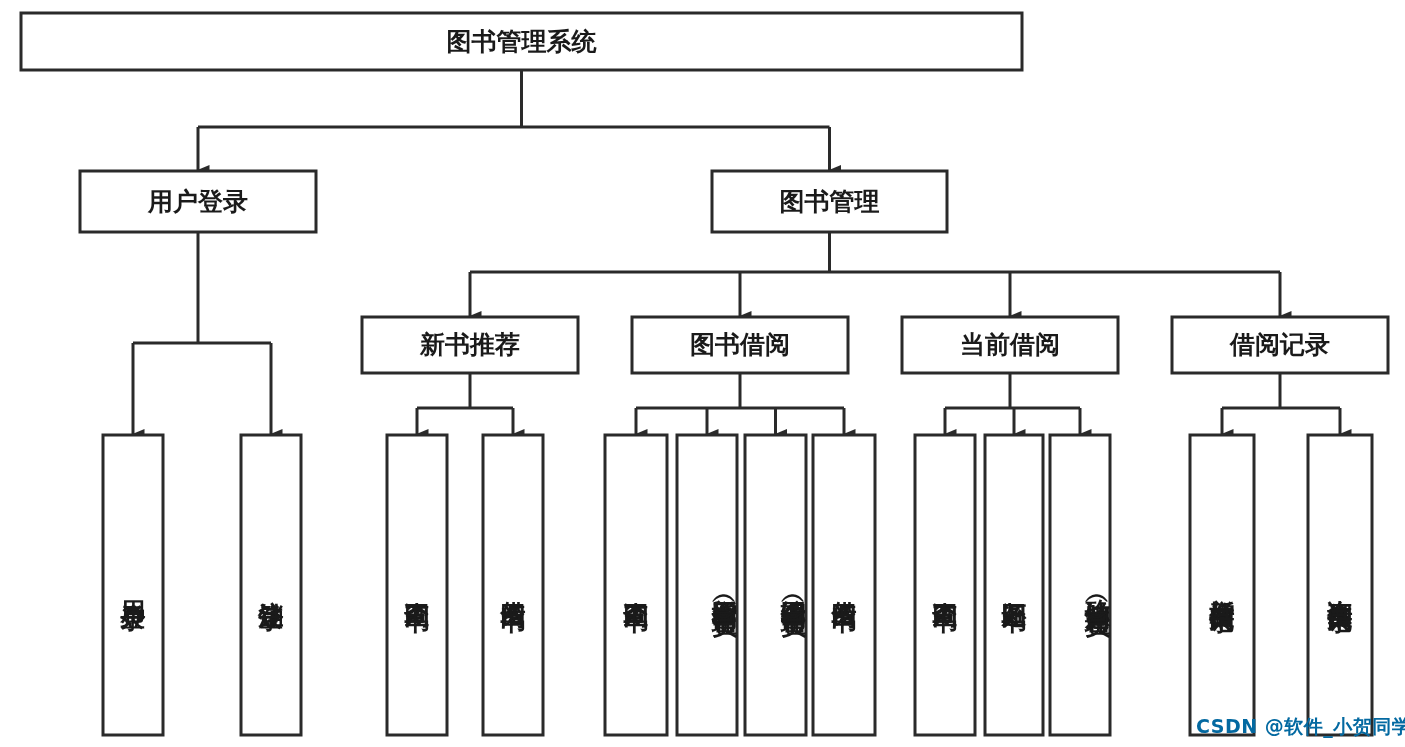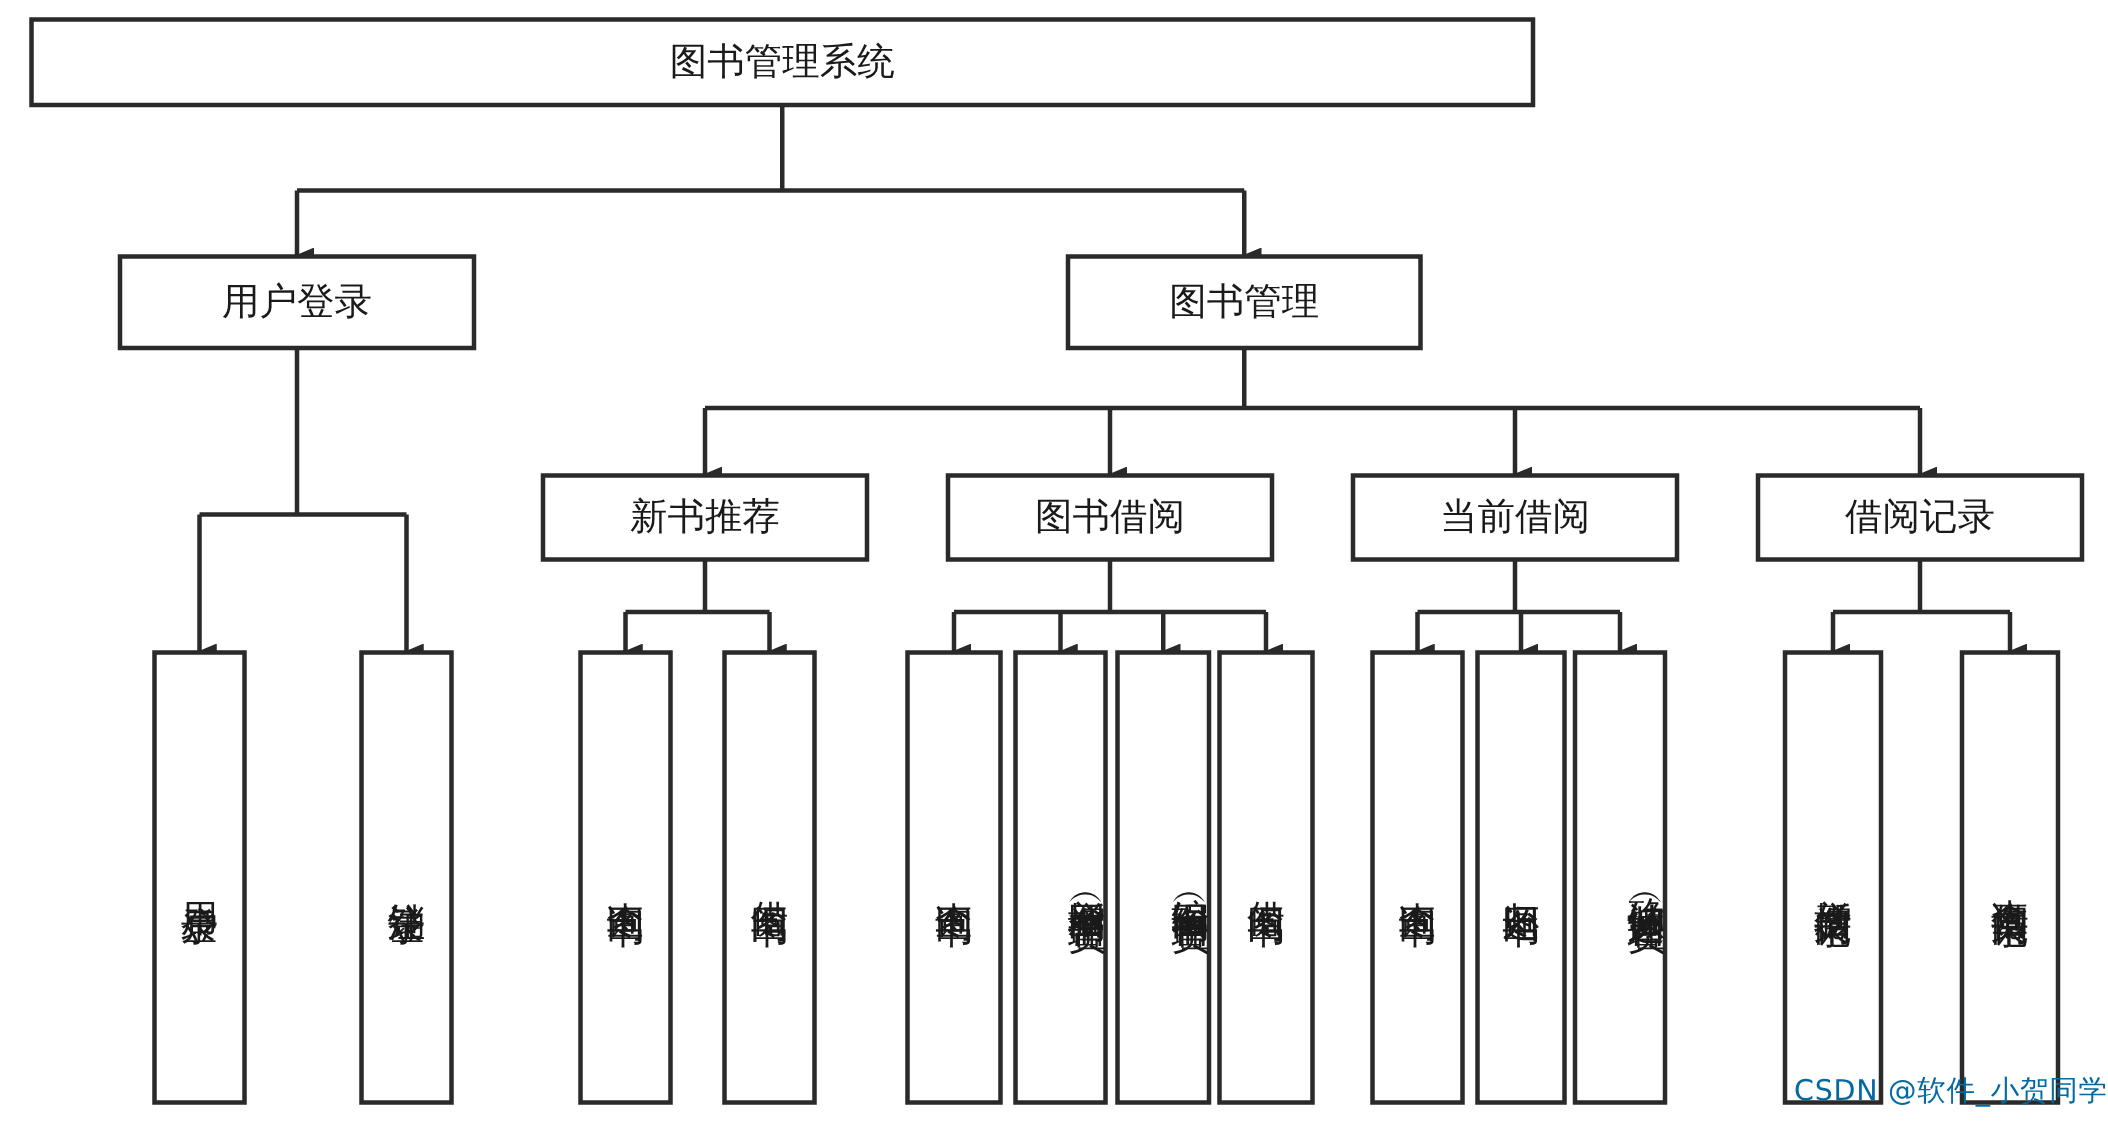--- a/index.html
+++ b/index.html
@@ -11,20 +11,21 @@
     width: 1405px;
     height: 747px;
     font-family: "DejaVu Sans", "Liberation Sans", sans-serif;
     overflow: hidden;
     position: relative;
   }
   #diagram-root {
     position: relative;
     width: 1405px;
     height: 584px;
+    font-weight: bold;
   }
   svg#tree-svg {
     position: absolute;
     left: 0;
     top: 0;
     width: 1405px;
     height: 747px;
     display: block;
   }
   .node-box {

